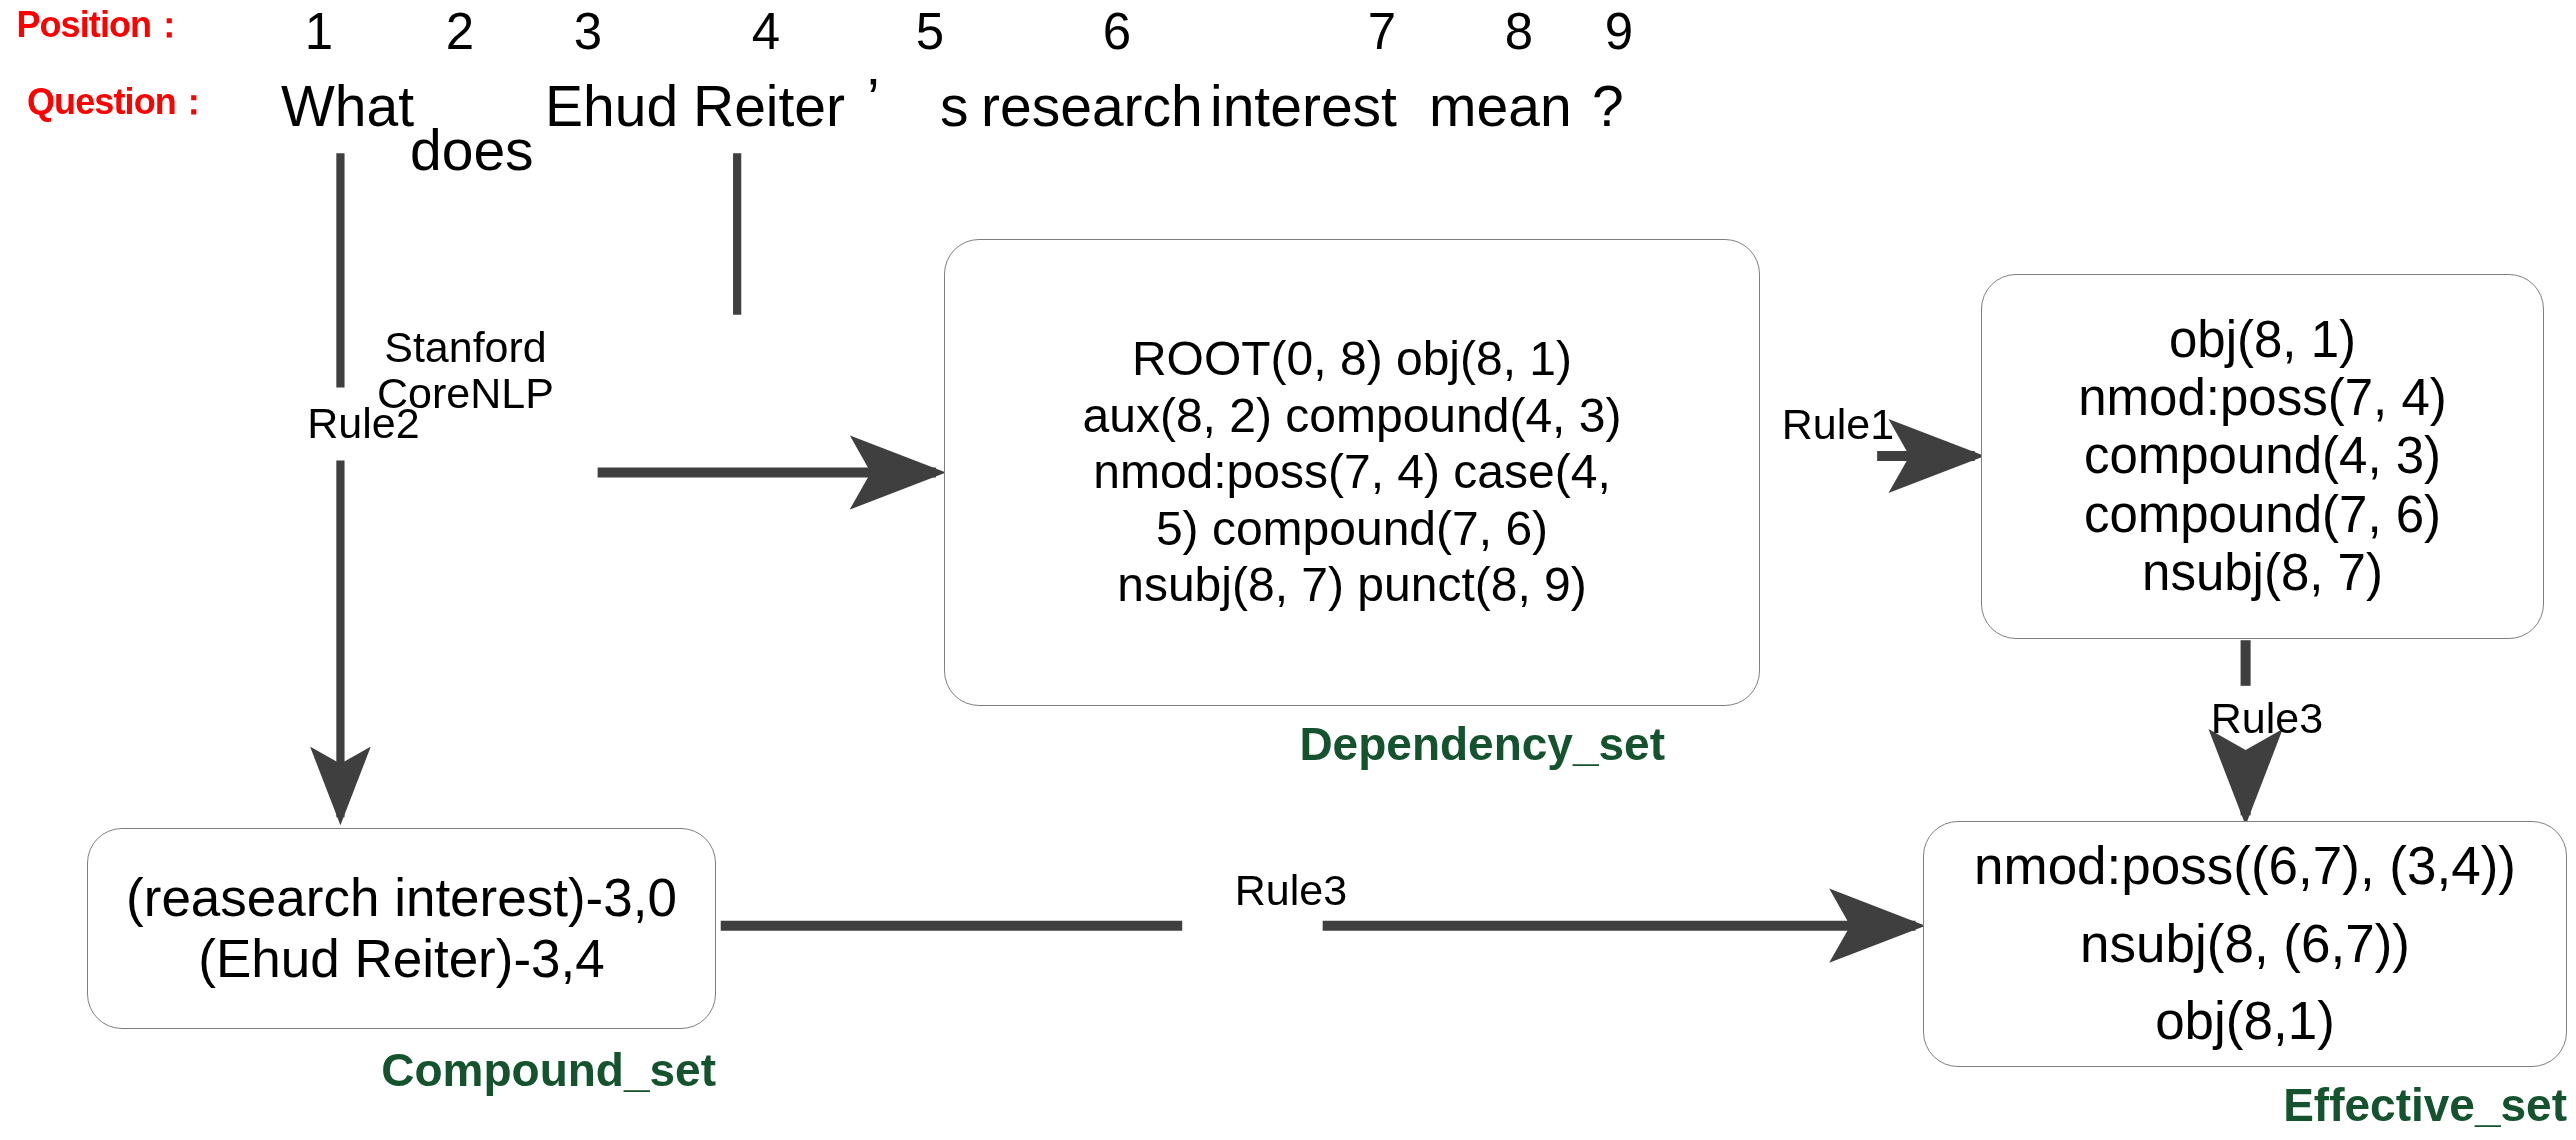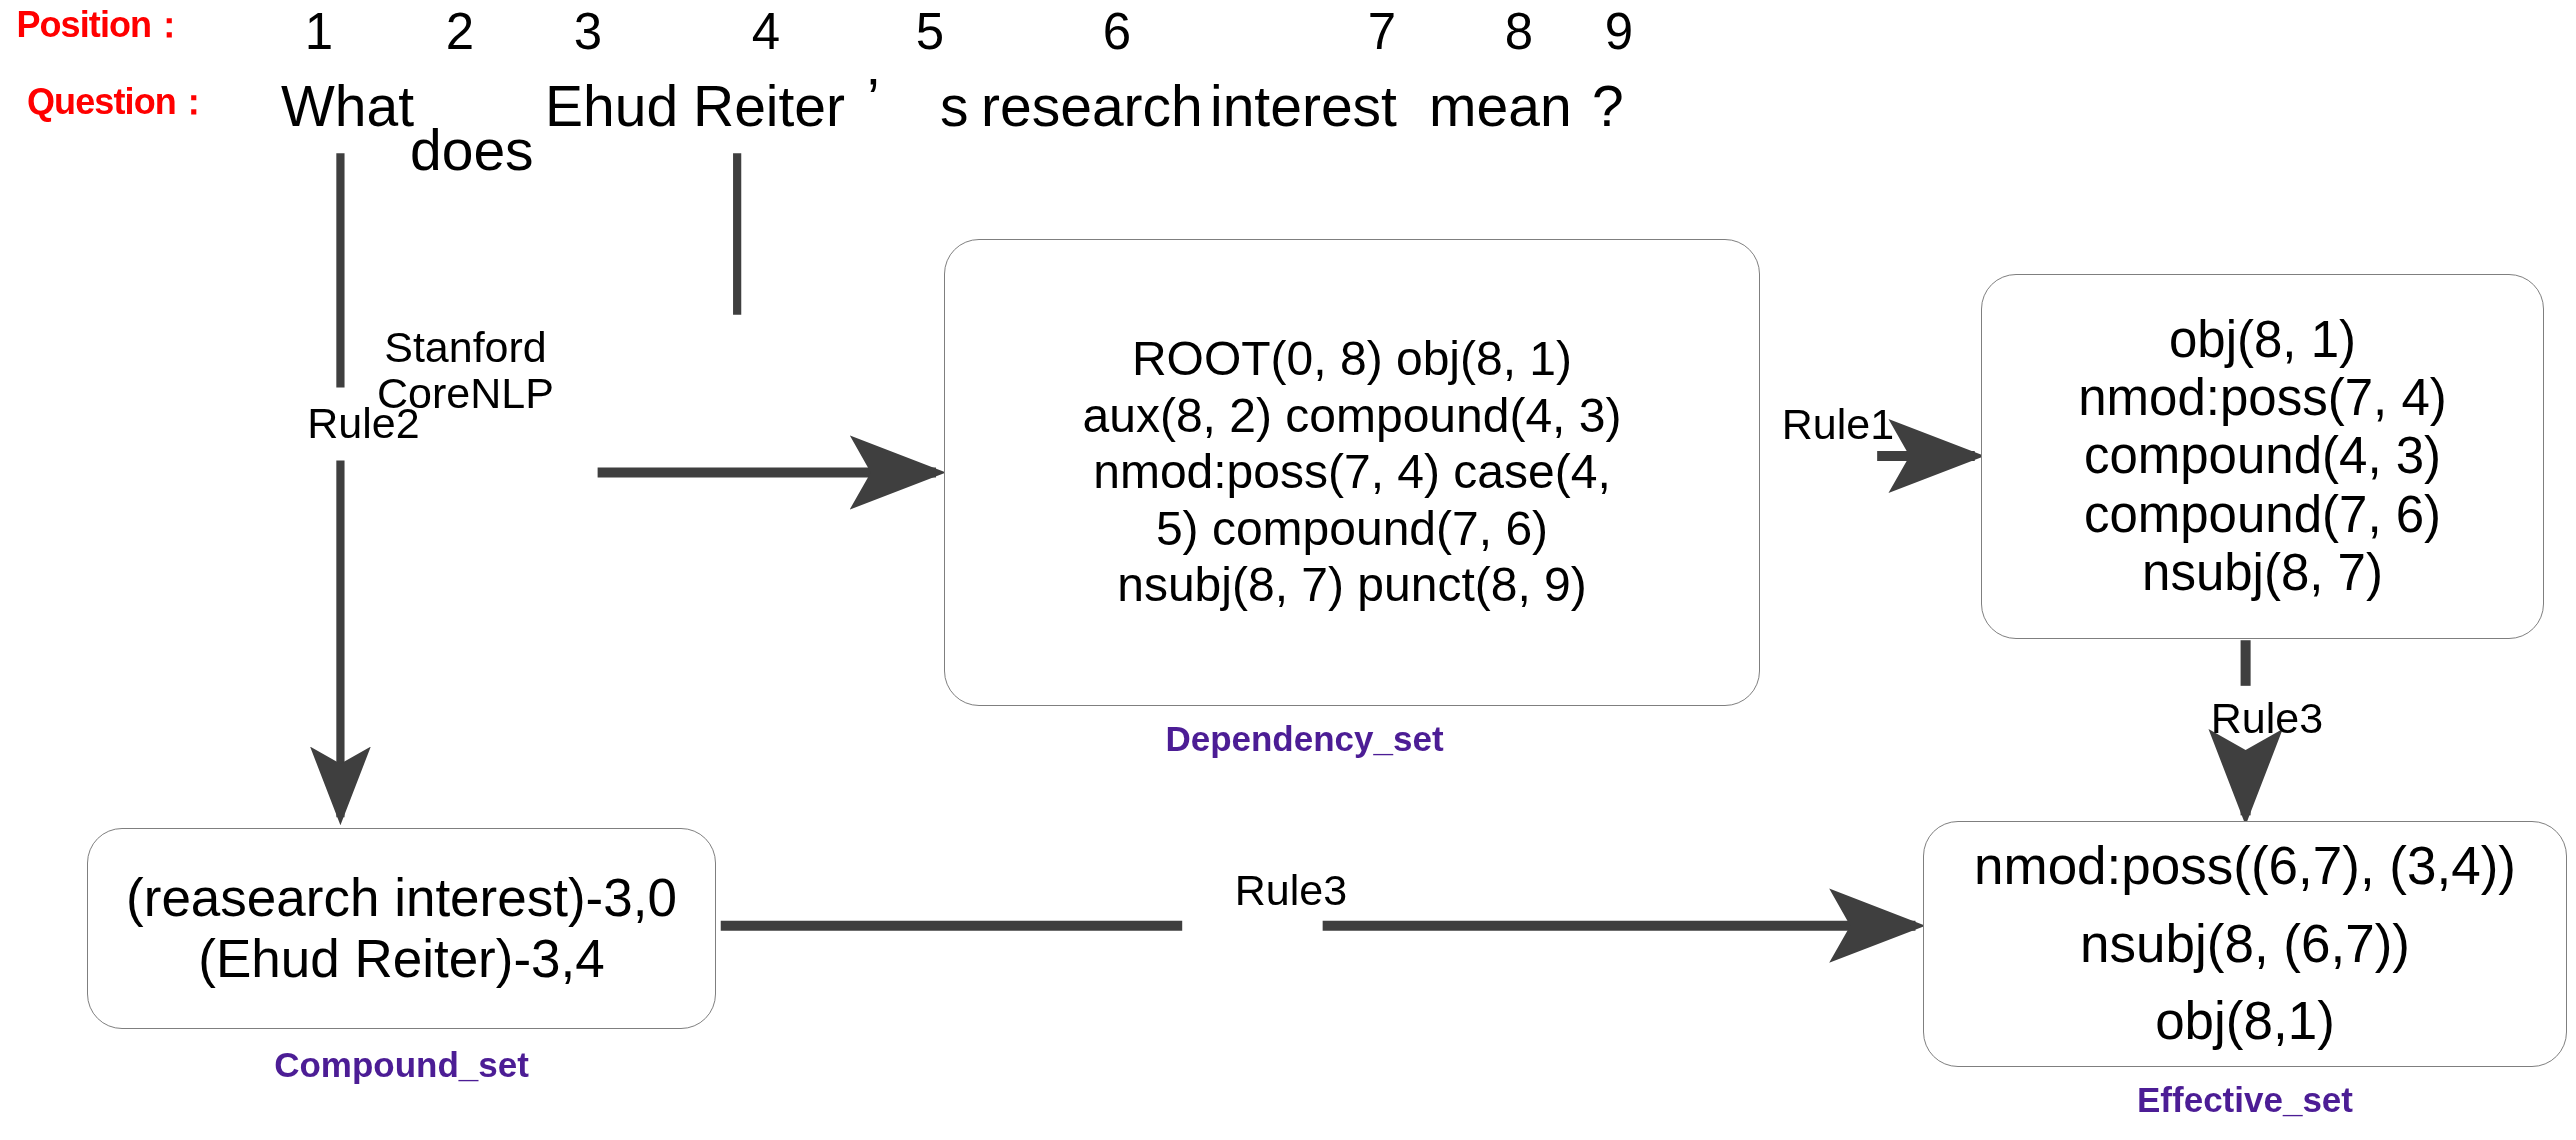--- a/index.html
+++ b/index.html
@@ -85,25 +85,25 @@
 
   #effective-box {
     left: 1923px; top: 821px; width: 644px; height: 246px;
     font-size: 53px;
     gap: 17px;
   }
 
   .box-caption {
     position: absolute;
     font-weight: bold;
-    font-size: 35px;
-    color: #4c1d95;
-    white-space: nowrap;
-    line-height: 1;
-    text-align: center;
+    font-size: 46px;
+    color: #14532d;
+    white-space: nowrap;
+    line-height: 1;
+    text-align: right;
   }
   #dependency-caption { left: 944px; top: 721px; width: 721px; }
   #compound-caption   { left: 87px;  top: 1047px; width: 629px; }
   #effective-caption  { left: 1923px; top: 1082px; width: 644px; }
 
   
   .edge-label {
     position: absolute;
     font-size: 43px;
     color: #000;

